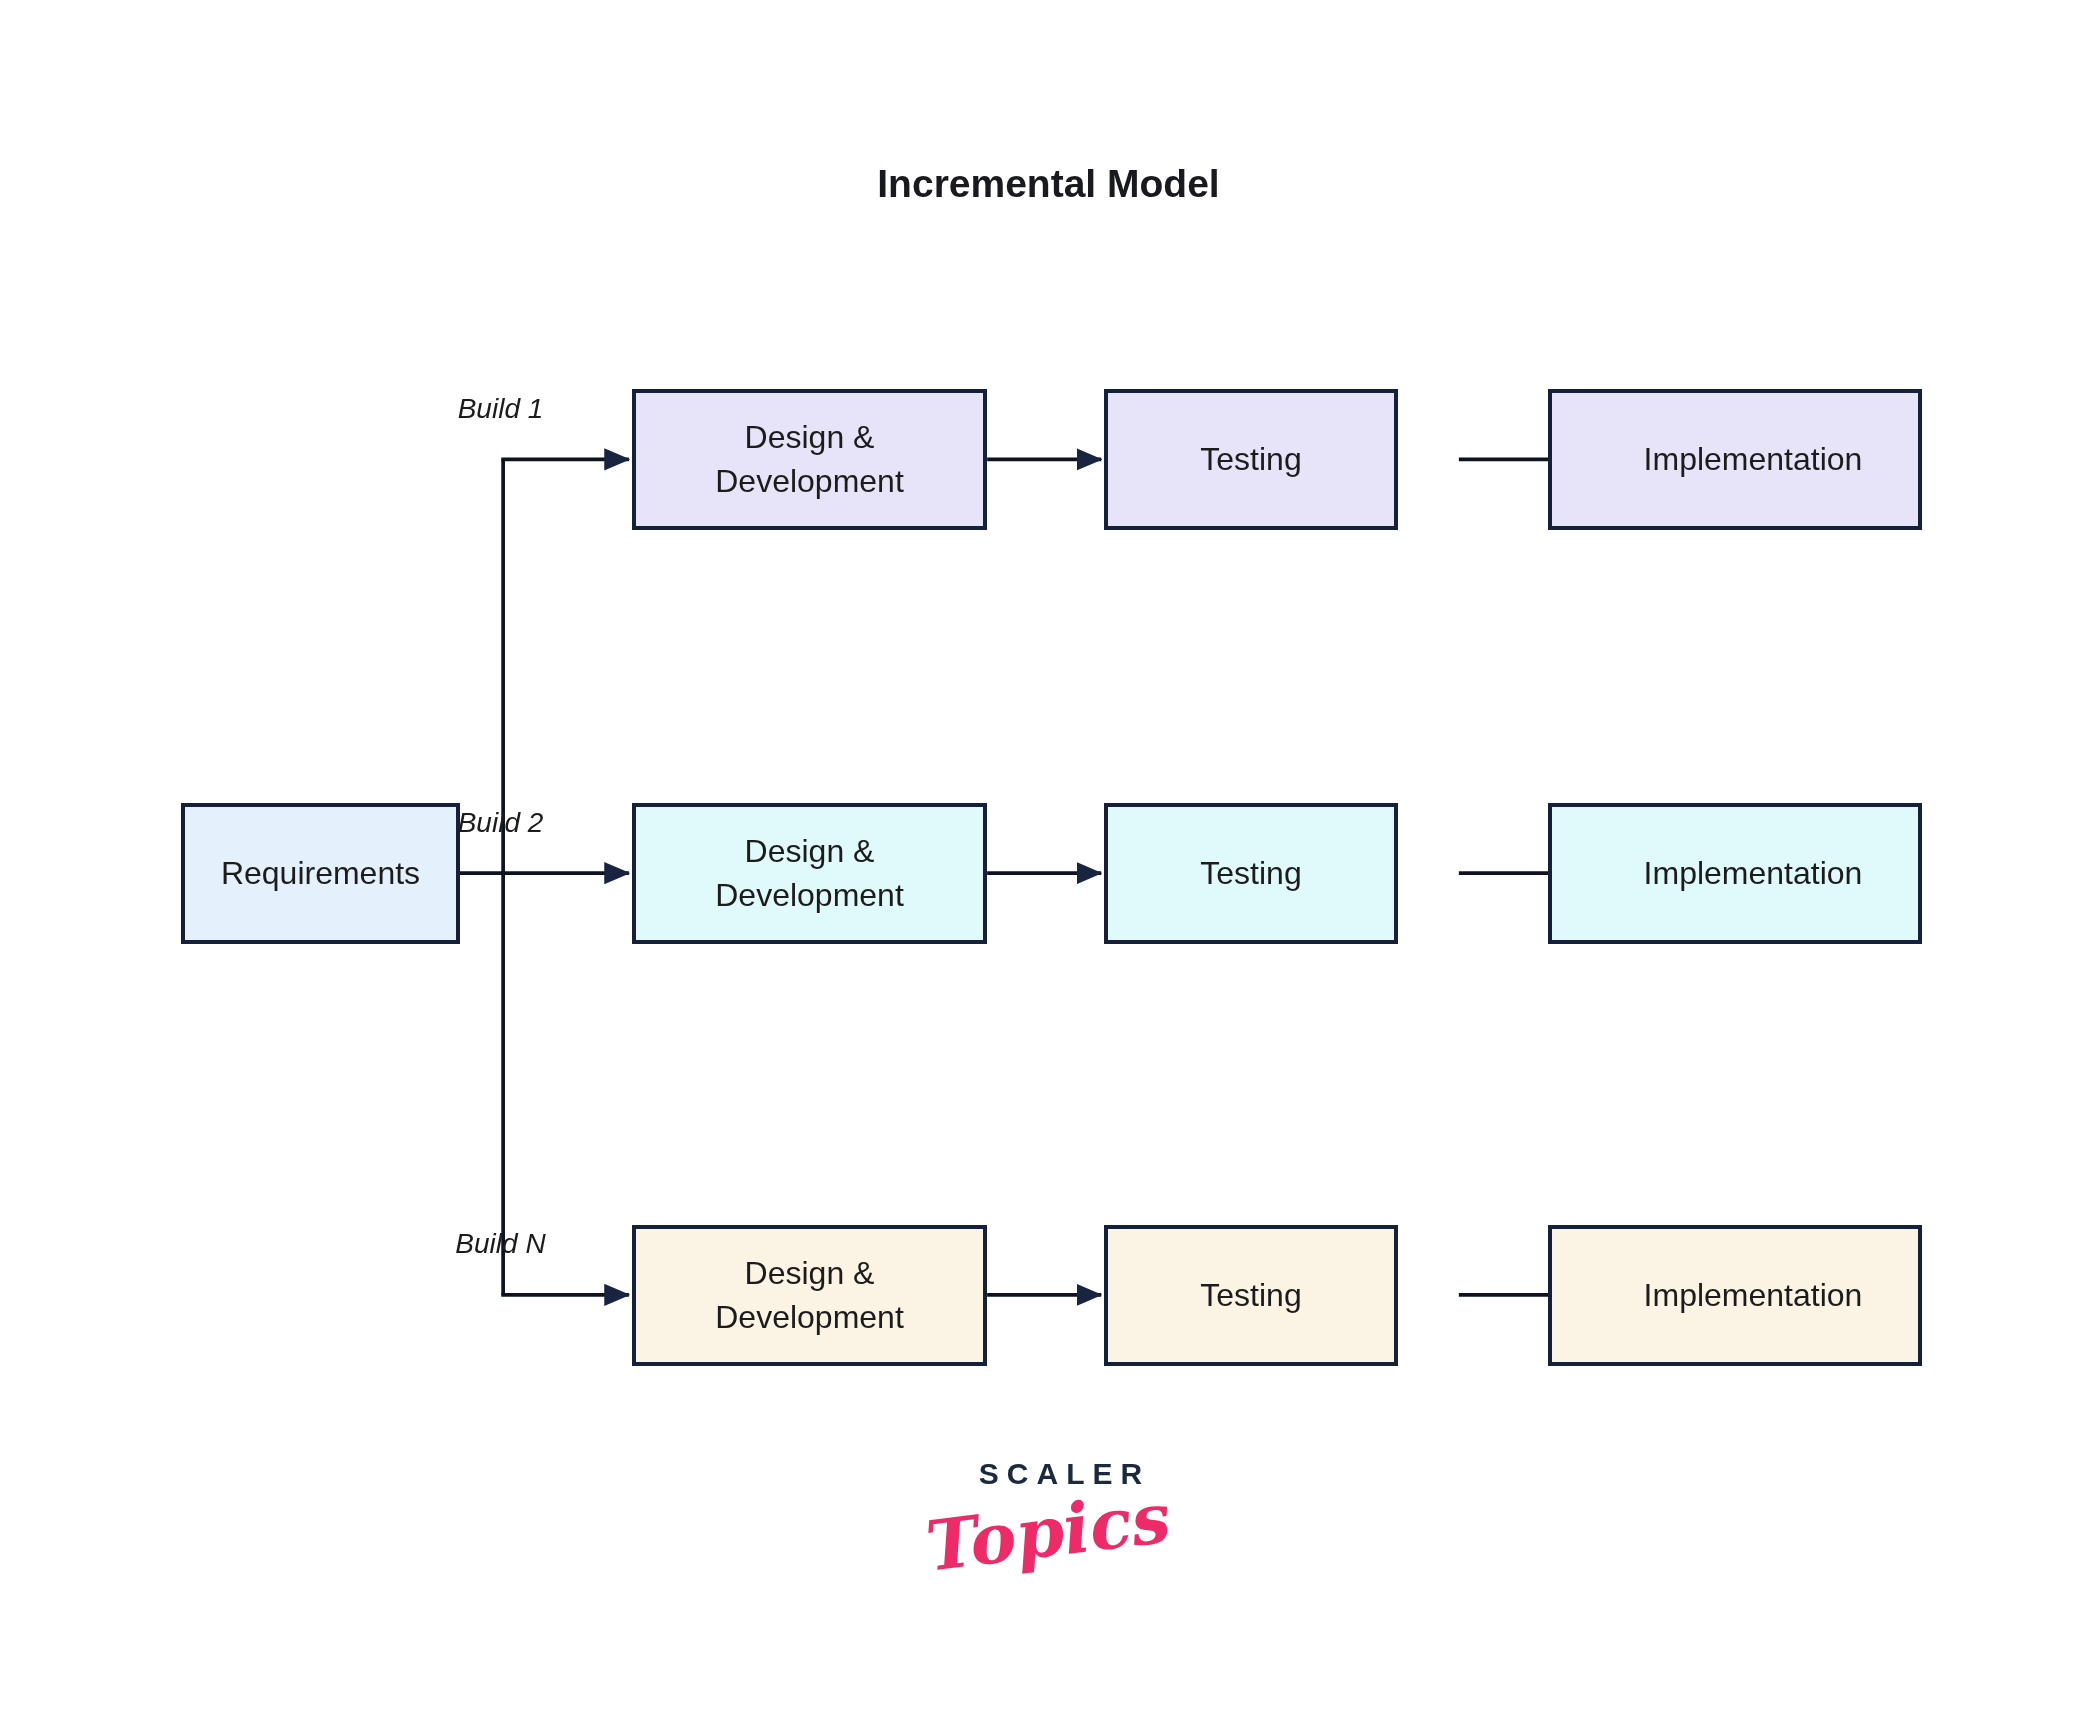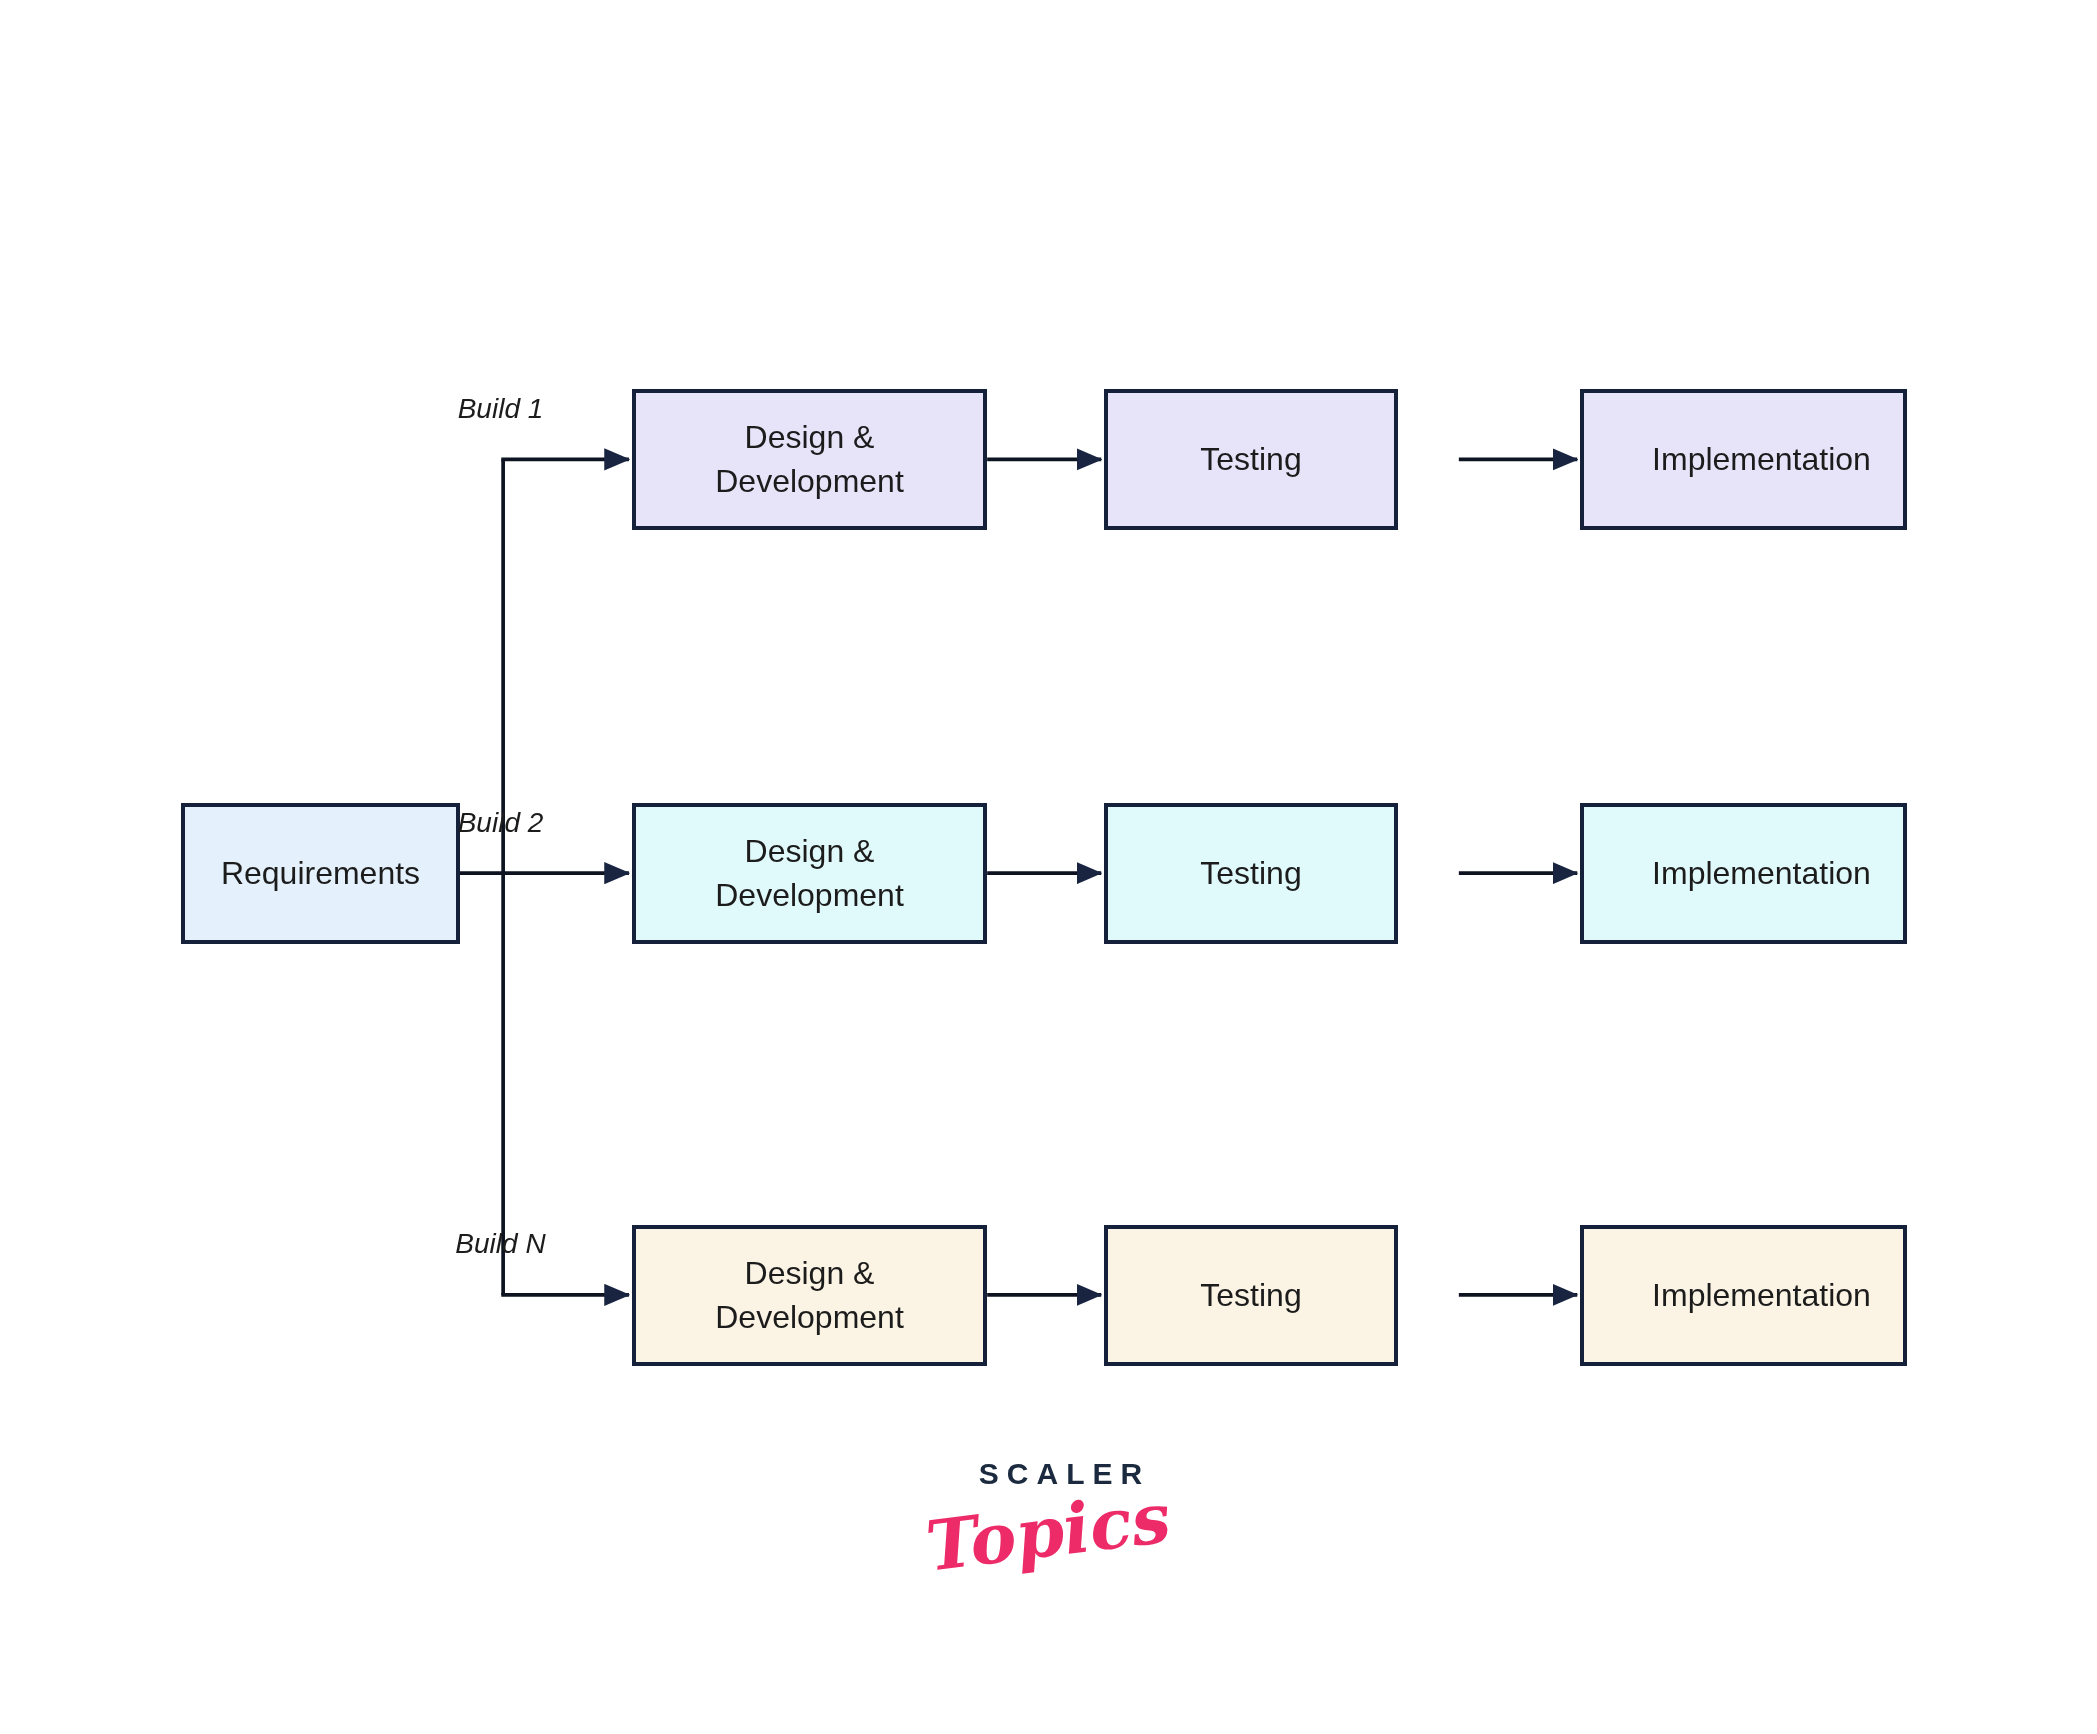--- a/index.html
+++ b/index.html
@@ -38,21 +38,21 @@
     color: #1c1c1c;
     white-space: pre-line;
   }
   .fill-blue     { background: #e4f1fc; }
   .fill-lavender { background: #e7e4f9; }
   .fill-cyan     { background: #e0f9fb; }
   .fill-cream    { background: #fbf3e3; }
 
   .c1 { left: 632px; width: 355px; }
   .c2 { left: 1104px; width: 294px; }
-  .c3 { left: 1580px; width: 327px; padding-left: 36px; }
+  .c3 { left: 1548px; width: 374px; padding-left: 36px; }
   .r1 { top: 389px;  height: 141px; }
   .r2 { top: 803px; height: 141px; }
   .r3 { top: 1225px; height: 141px; }
   .req { left: 181px; width: 279px; top: 803px; height: 141px; }
 
   .build-label {
     position: absolute;
     left: 382px; width: 237px;
     text-align: center;
     font-style: italic;
@@ -110,20 +110,21 @@
     <path d="M1601,745 H1786" stroke="#0d1320" stroke-width="6" fill="none" marker-end="url(#ah)"></path>
     <path d="M2366,745 H2558" stroke="#0d1320" stroke-width="6" fill="none" marker-end="url(#ah)"></path>
 
     <path d="M1601,1416 H1786" stroke="#0d1320" stroke-width="6" fill="none" marker-end="url(#ah)"></path>
     <path d="M2366,1416 H2558" stroke="#0d1320" stroke-width="6" fill="none" marker-end="url(#ah)"></path>
 
     <path d="M1601,2100 H1786" stroke="#0d1320" stroke-width="6" fill="none" marker-end="url(#ah)"></path>
     <path d="M2366,2100 H2558" stroke="#0d1320" stroke-width="6" fill="none" marker-end="url(#ah)"></path>
   </svg>
 
+  <div class="title">Incremental Model</div>
 
   <div class="box fill-blue req">Requirements</div>
 
   <div class="build-label bl1">Build 1</div>
   <div class="box fill-lavender c1 r1">Design &amp;
 Development</div>
   <div class="box fill-lavender c2 r1">Testing</div>
   <div class="box fill-lavender c3 r1">Implementation</div>
 
   <div class="build-label bl2">Build 2</div>

